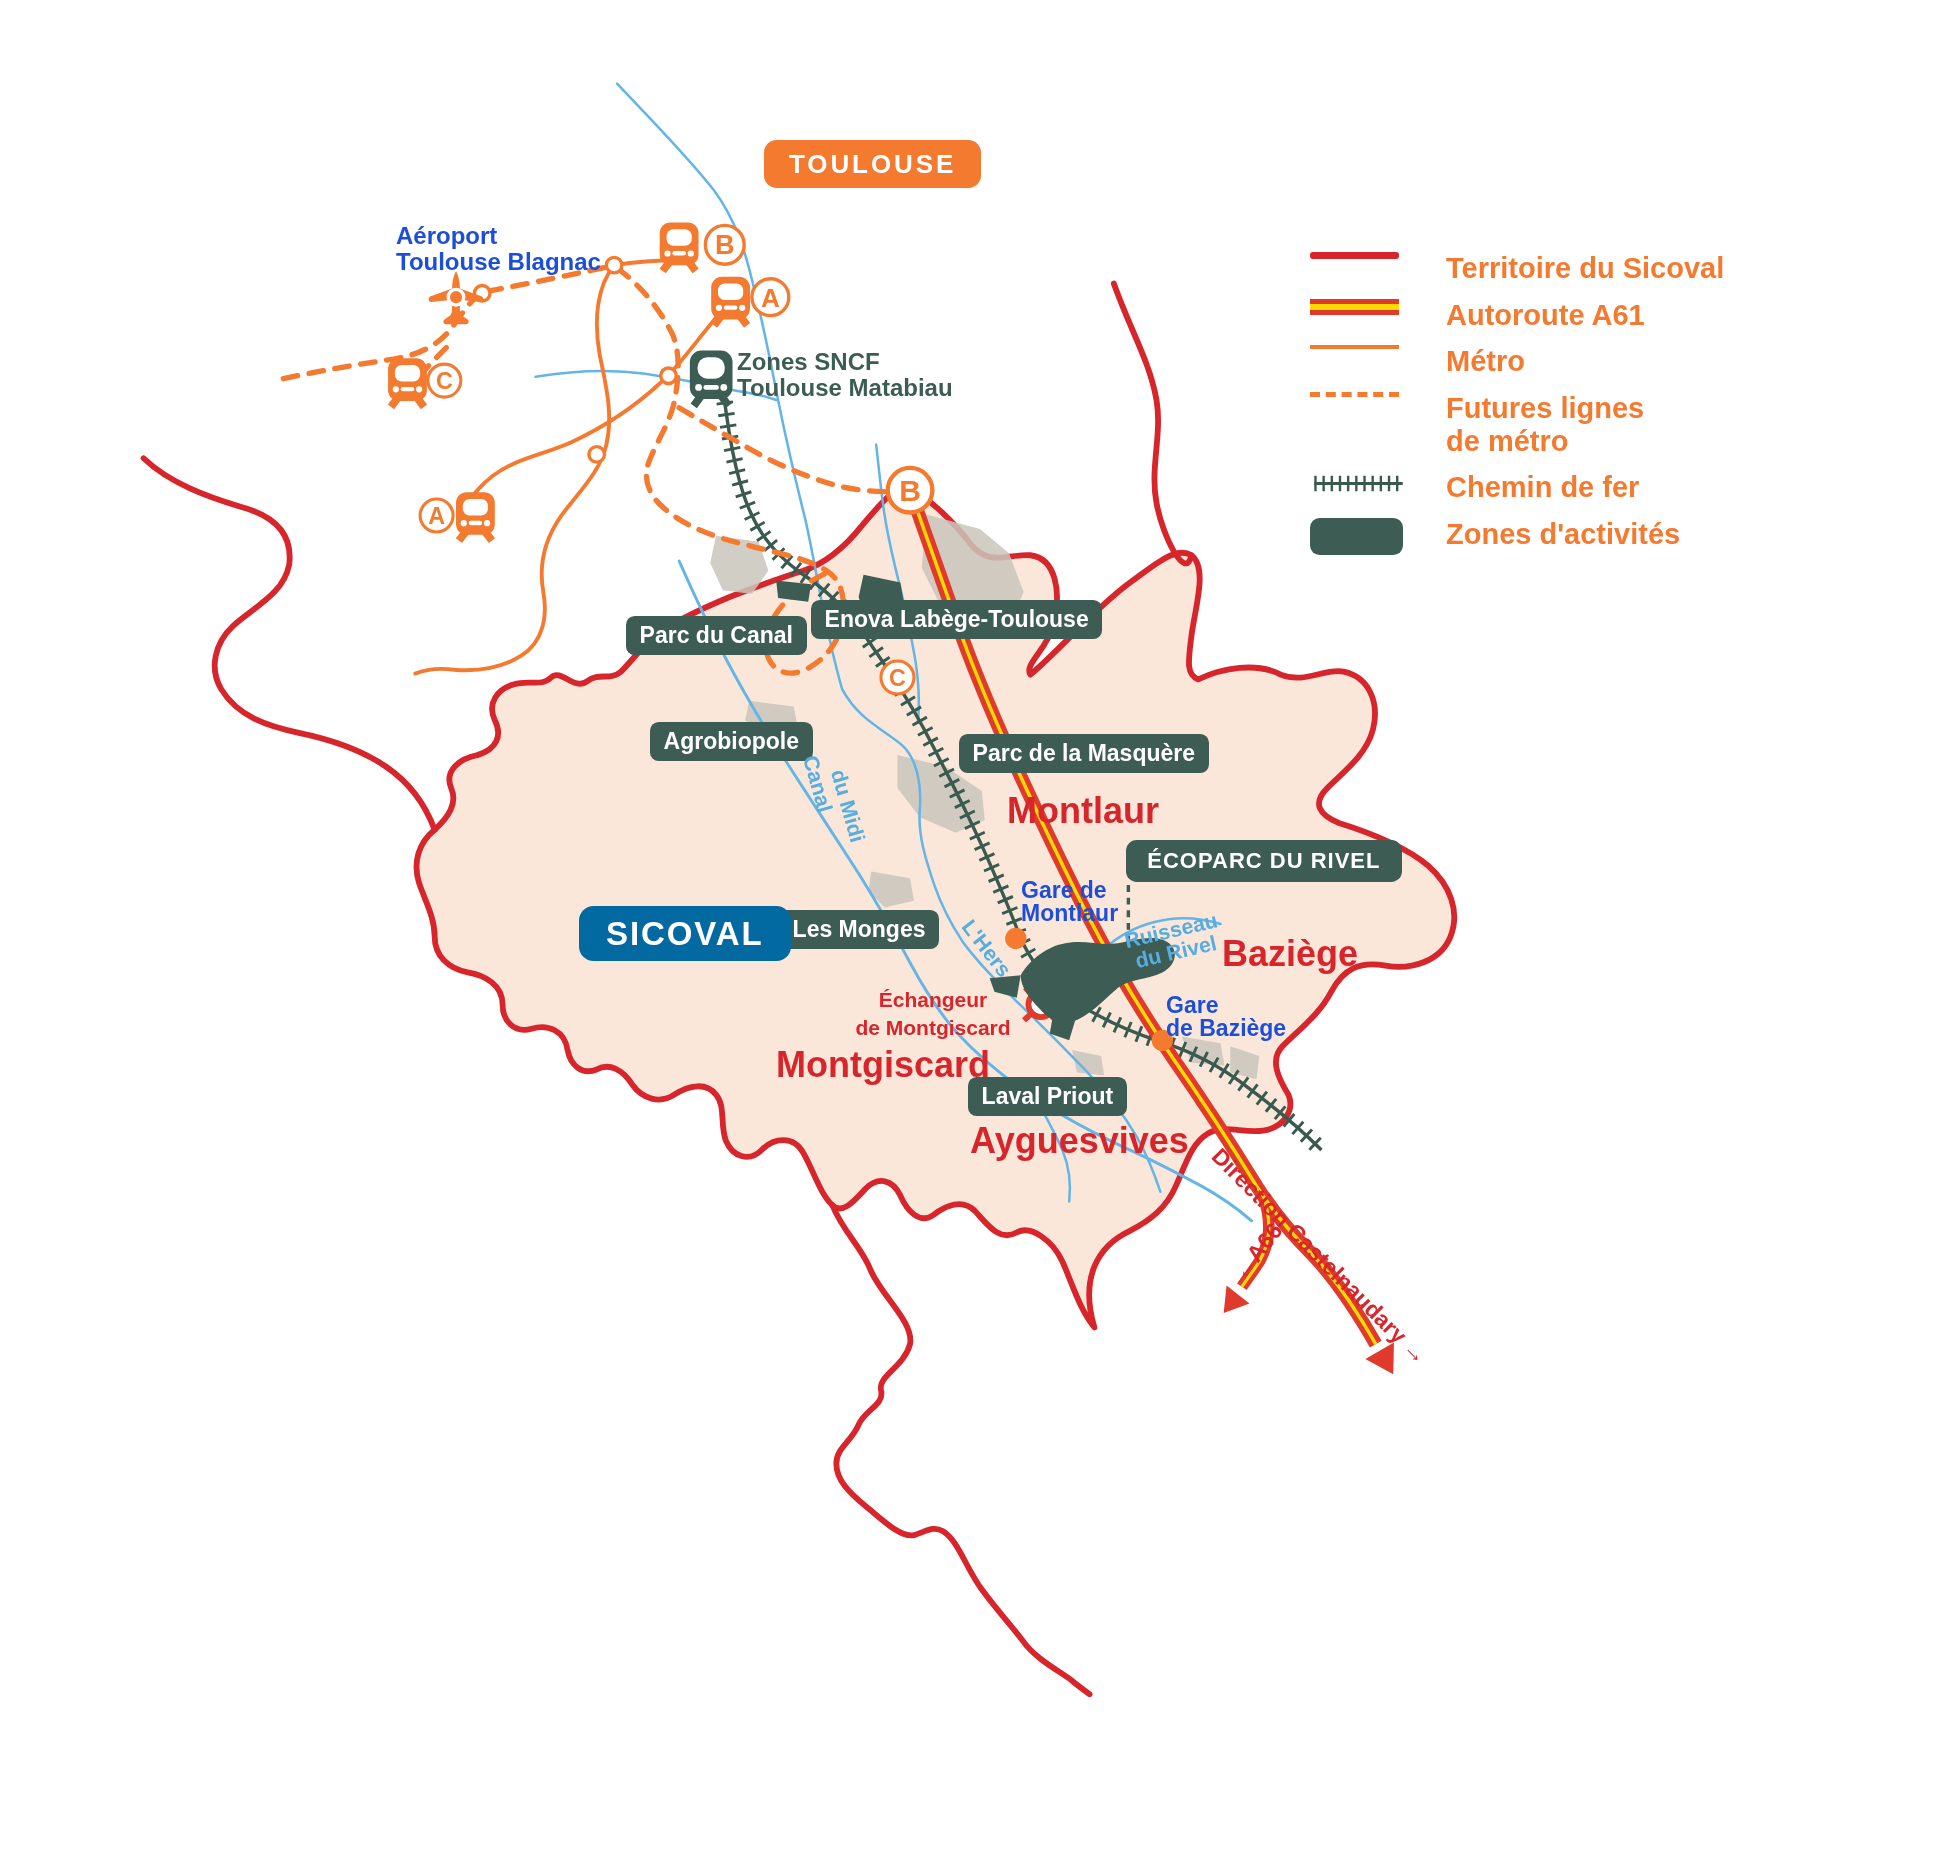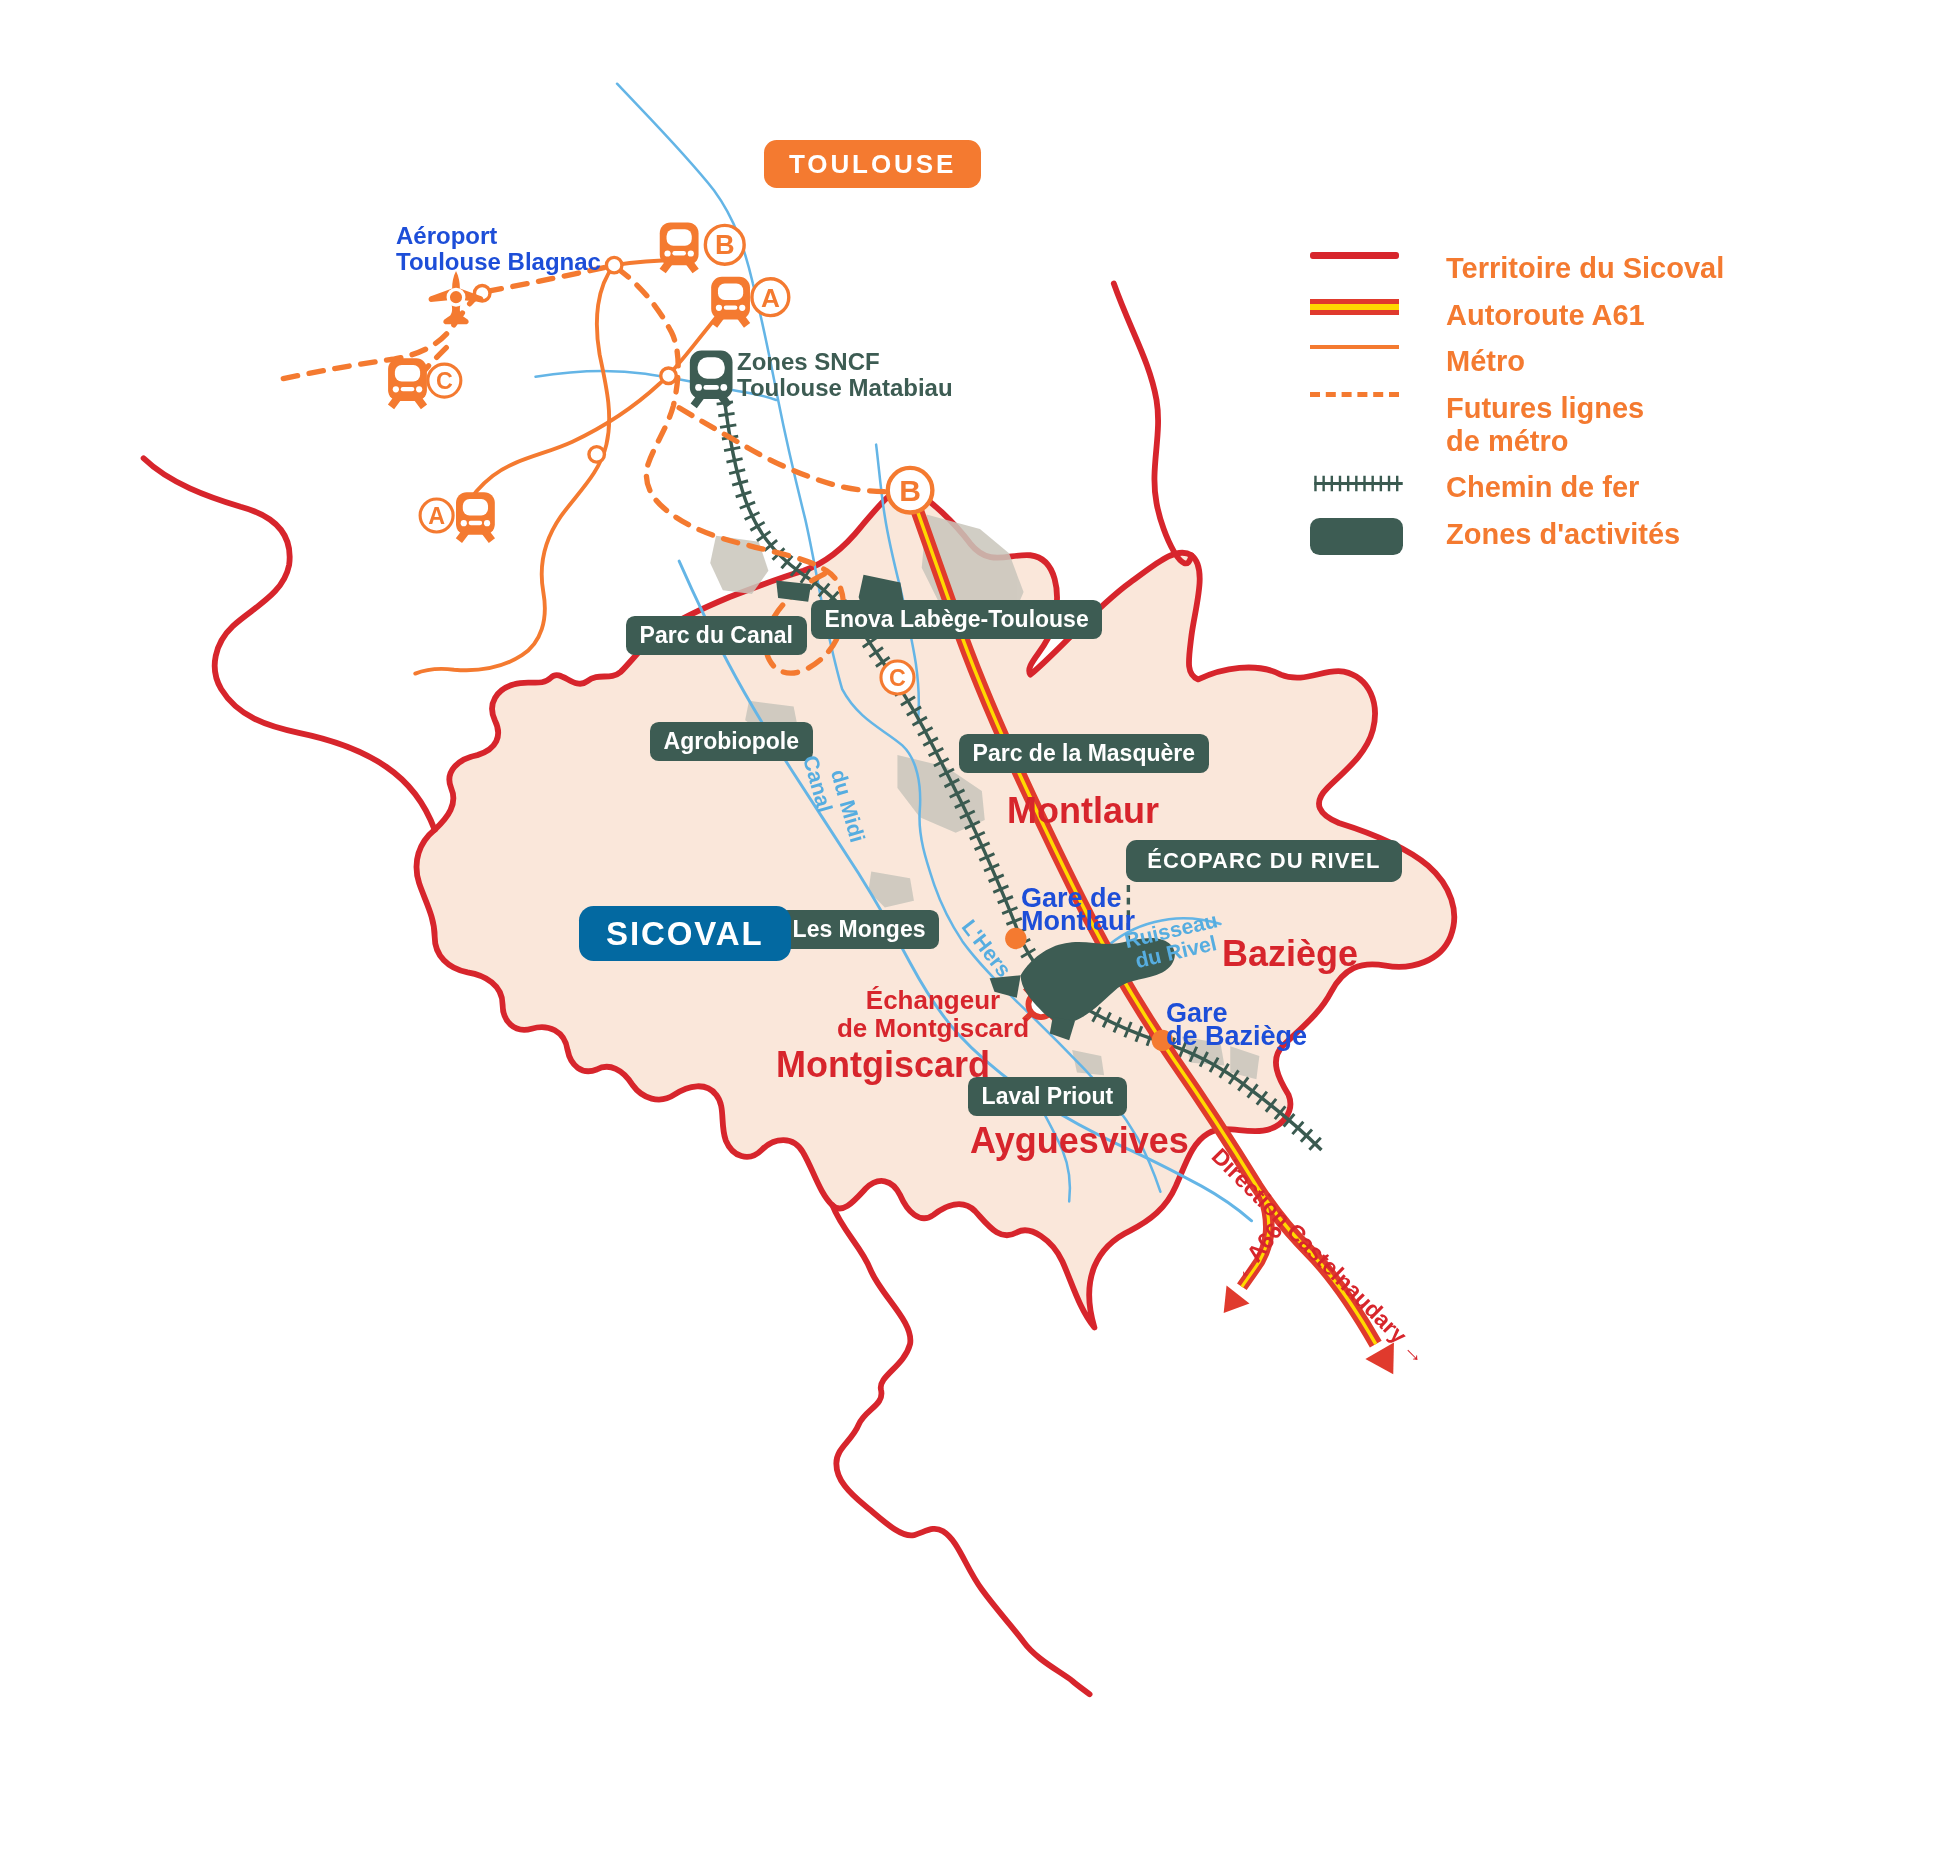--- a/index.html
+++ b/index.html
@@ -16,21 +16,21 @@
     padding:5.8px 13.6px;border-radius:8.7px;white-space:nowrap;}
   .zone-badge.big{font-size:22px;letter-spacing:1px;padding:7.8px 21.3px;border-radius:10.7px;}
   
   .lbl{white-space:nowrap;font-weight:bold;}
   .orange{color:#1d4ed8;}
   .red{color:#d7252c;}
   .teal{color:#3d5c53;}
   .blue{color:#56ade0;}
   .commune{font-size:36px;}
   .small{font-size:24px;line-height:26px;}
-  .station{font-size:27px;line-height:23px;margin-top:8px;}
+  .station{font-size:23px;line-height:23px;}
   .water{font-size:21.3px;line-height:22px;}
   .rot{transform-origin:0 0;}
   
   #legend{left:1310px;top:252px;width:602px;}
   .leg-row{display:flex;align-items:flex-start;margin-bottom:13.6px;}
   .leg-swatch{width:109px;flex:0 0 109px;display:flex;justify-content:flex-start;align-items:center;}
   .leg-label{margin-left:27px;color:#f47a30;font-weight:bold;font-size:29px;line-height:33px;}
   .sw-territory{width:89px;height:6.8px;background:#d7252c;border-radius:2.9px;}
   .sw-autoroute{width:89px;height:16.5px;background:linear-gradient(#e03a2d 0 31%,#ffd900 31% 69%,#e03a2d 69% 100%);}
   .sw-metro{width:89px;height:3.9px;background:#f47a30;}
@@ -302,21 +302,21 @@
 <div class="abs lbl red commune" style="left:970px;top:1120px;">Ayguesvives</div>
 
 <div class="abs lbl orange station" style="left:1021px;top:879px;">
   <span style="display:block">Gare de</span>
   <span style="display:block">Montlaur</span>
 </div>
 <div class="abs lbl orange station" style="left:1166px;top:994px;">
   <span style="display:block">Gare</span>
   <span style="display:block">de Baziège</span>
 </div>
-<div class="abs lbl red" style="left:836px;top:986px;width:194px;text-align:center;font-size:26px;line-height:28px;">
+<div class="abs lbl red" style="left:836px;top:986px;width:194px;text-align:center;font-size:21px;line-height:28px;">
   <span style="display:block">Échangeur</span>
   <span style="display:block">de Montgiscard</span>
 </div>
 
 <div class="abs lbl blue water rot" style="left:820px;top:753px;transform:rotate(74deg);">Canal</div>
 <div class="abs lbl blue water rot" style="left:848px;top:767px;transform:rotate(74deg);">du Midi</div>
 <div class="abs lbl blue water rot" style="left:975px;top:916px;transform:rotate(52deg);">L'Hers</div>
 <div class="abs lbl blue water rot" style="left:1112px;top:933px;transform:rotate(-13deg);width:116px;text-align:center;">
   <span style="display:block">Ruisseau</span>
   <span style="display:block">du Rivel</span>

